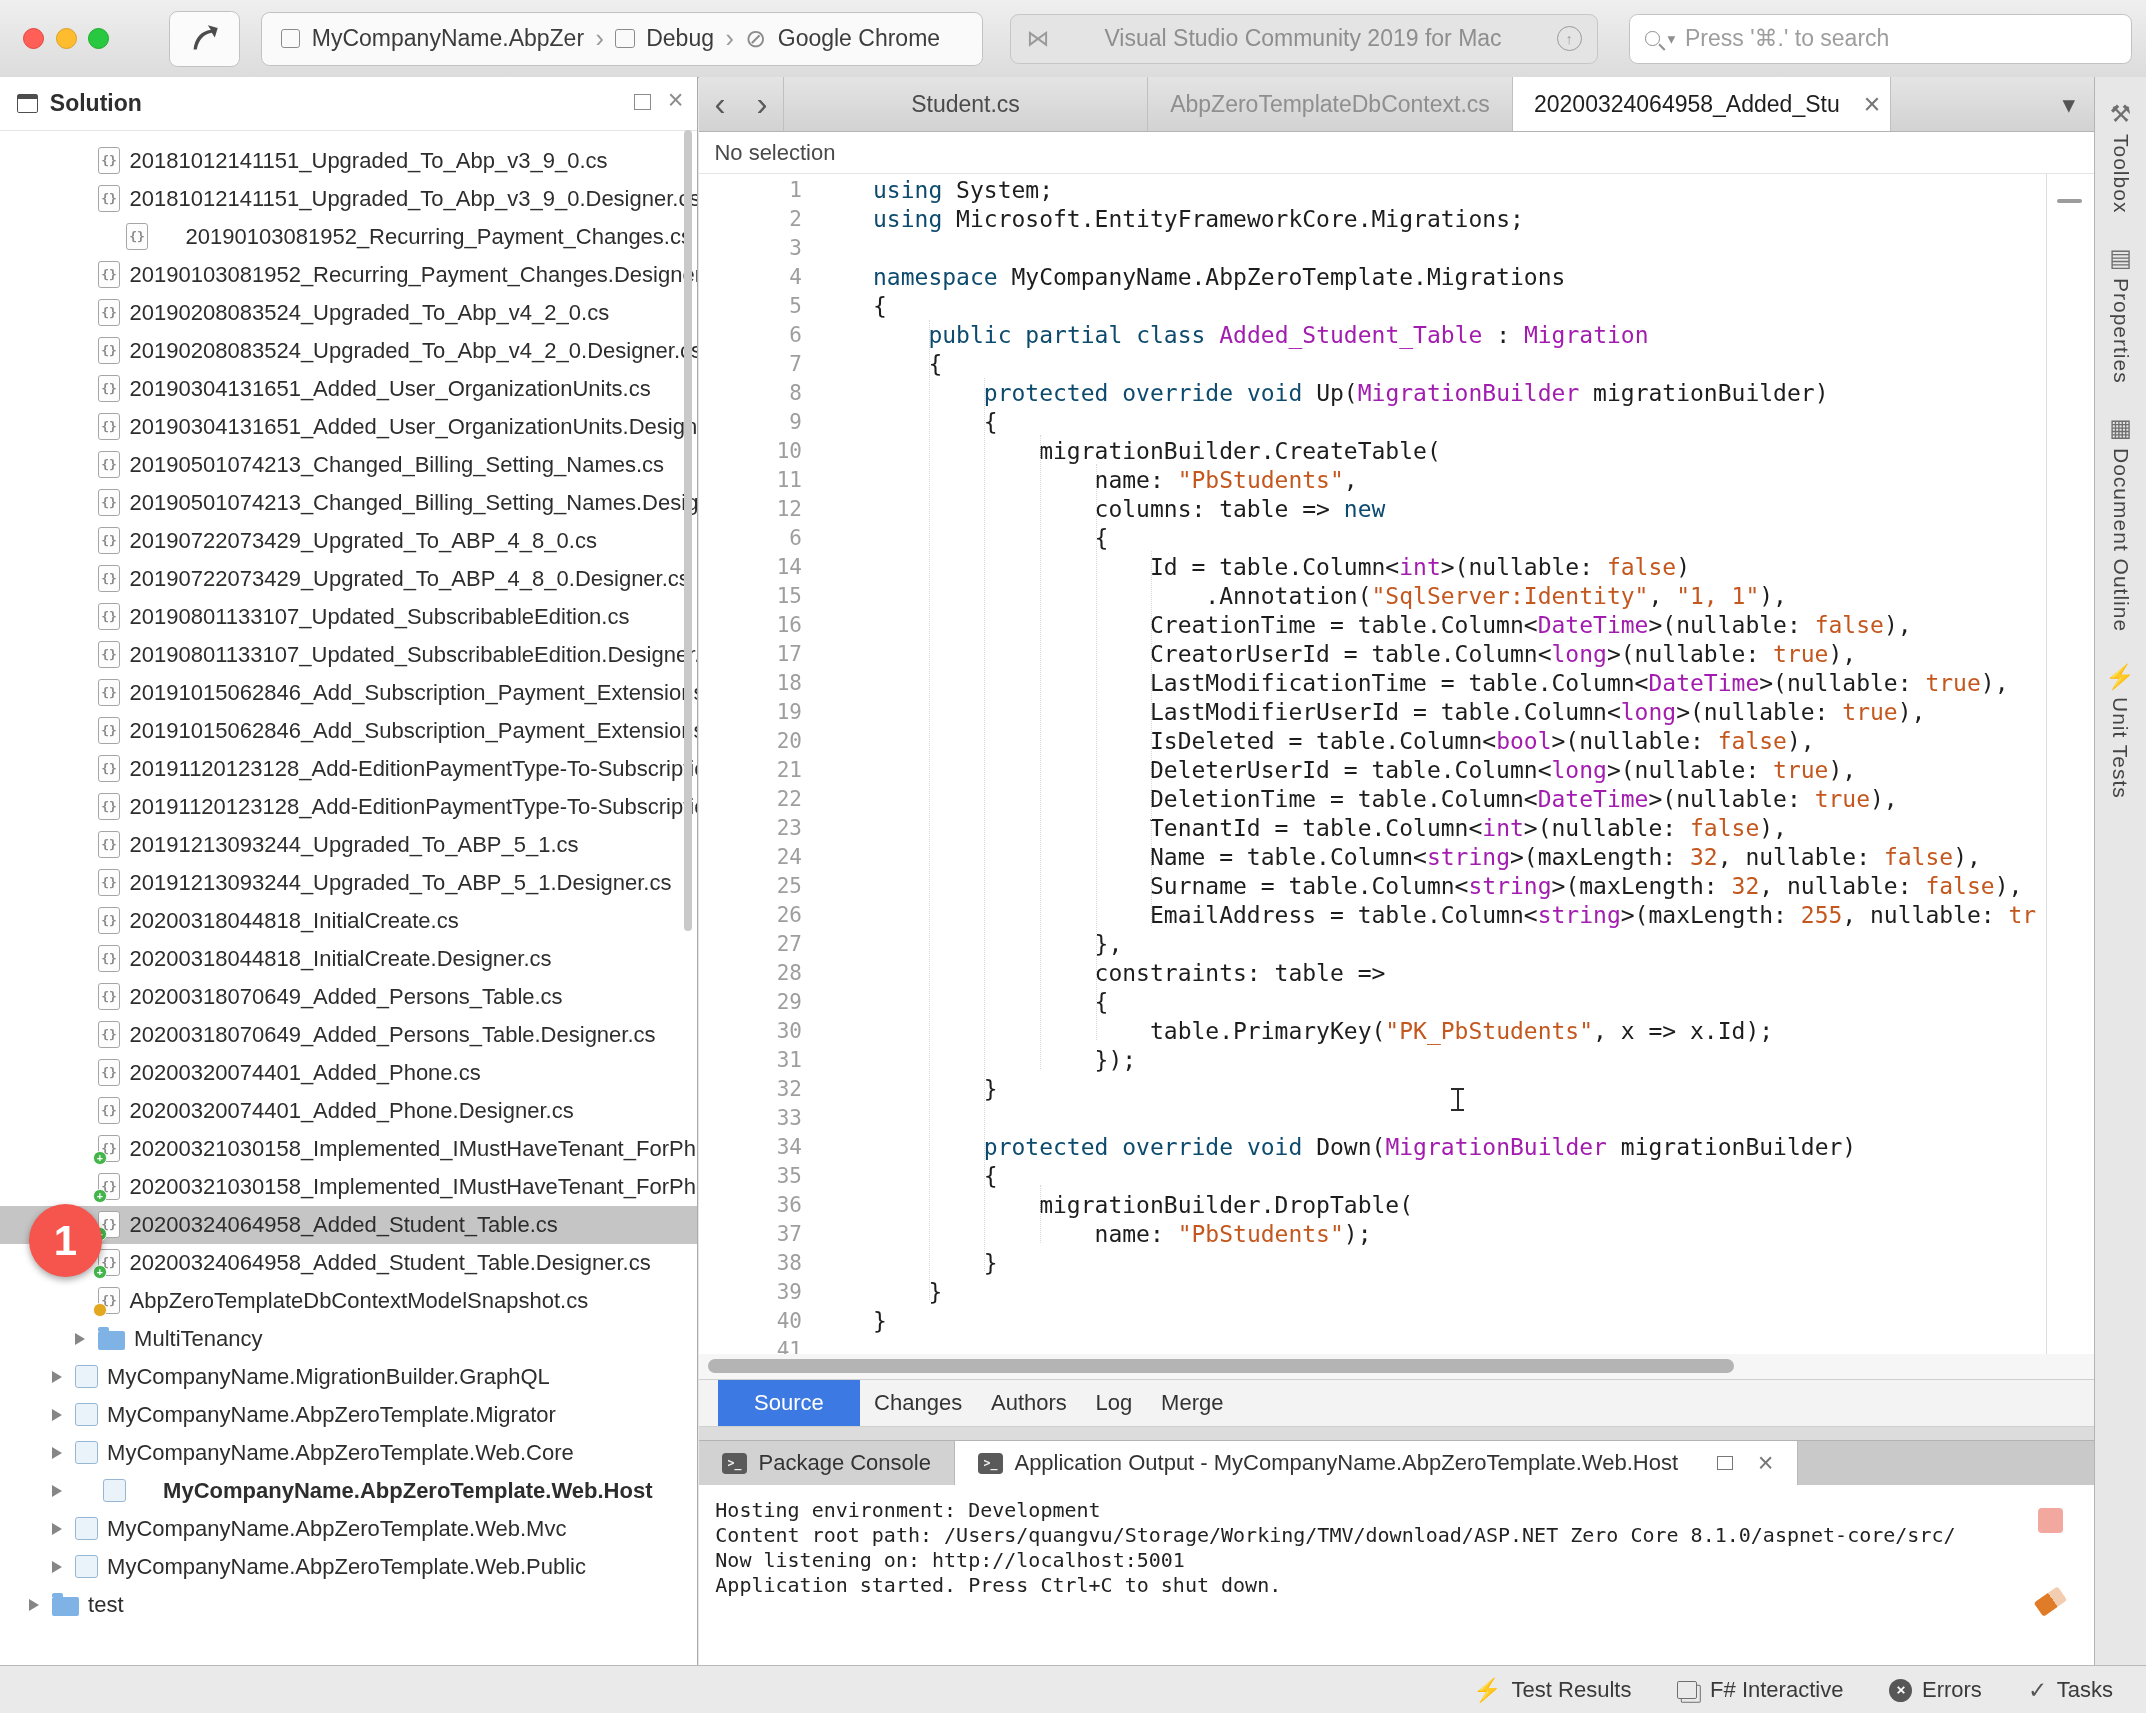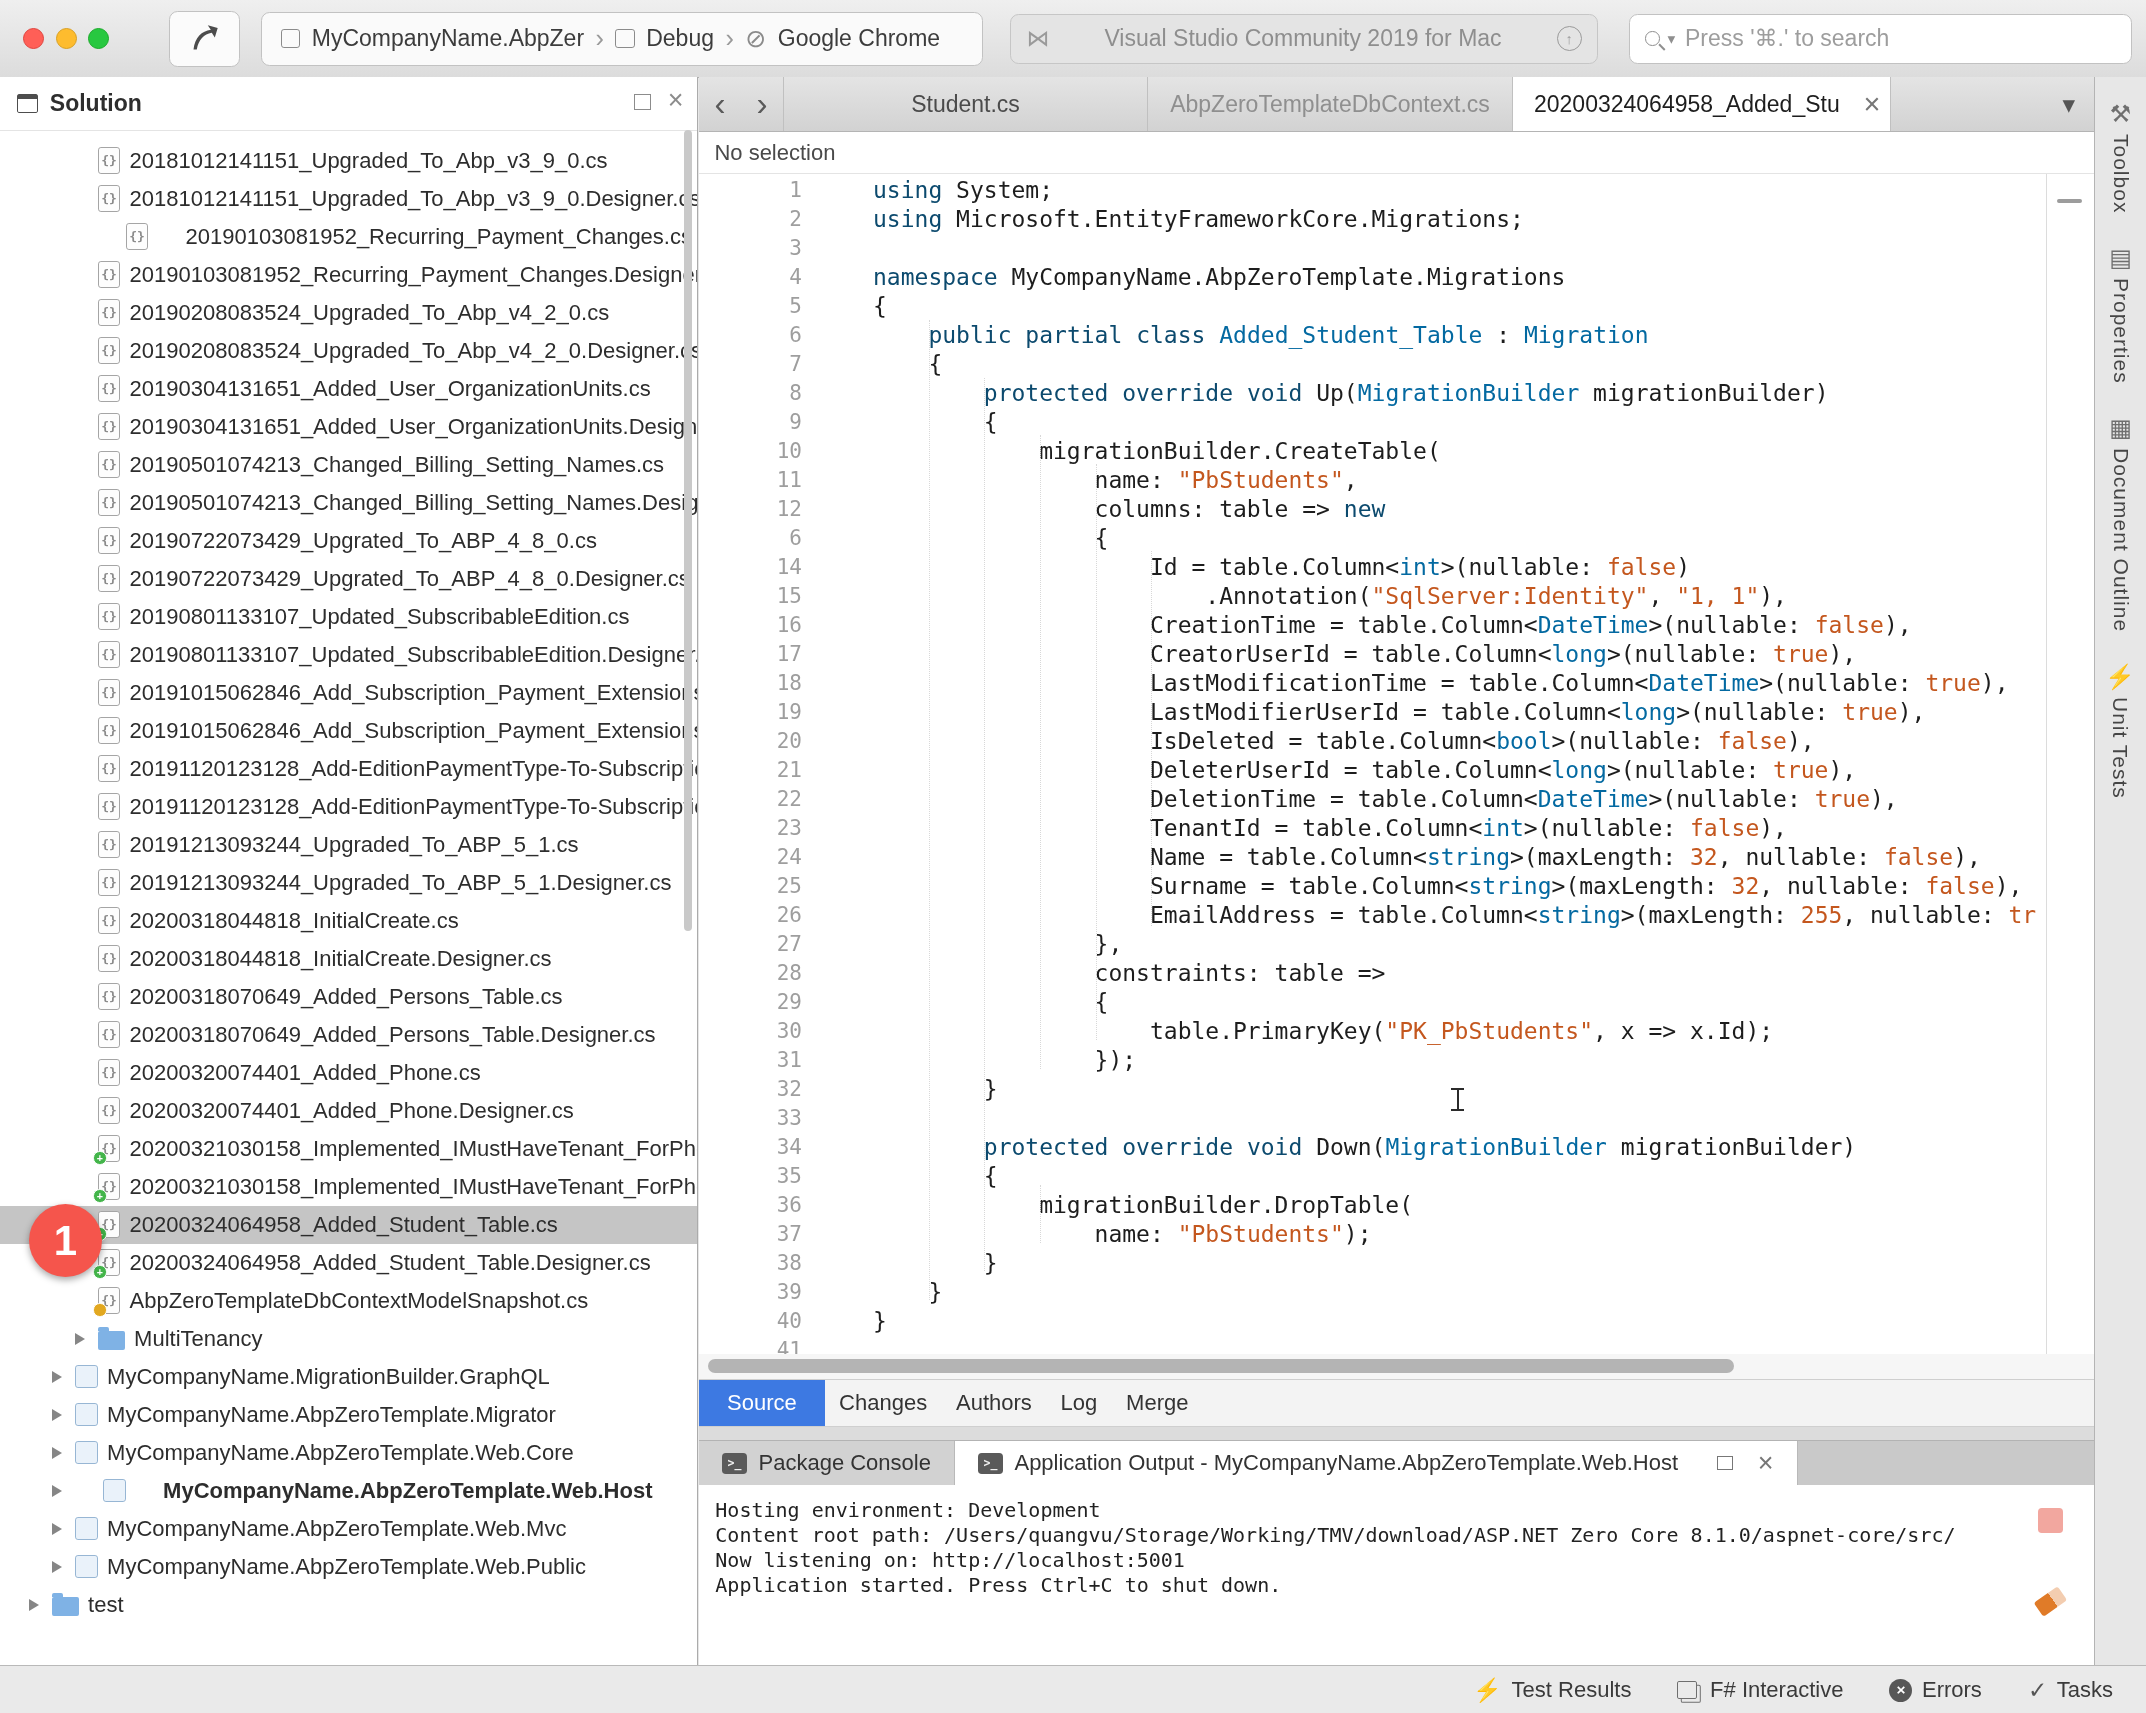--- a/index.html
+++ b/index.html
@@ -89,35 +89,35 @@
   .crumb2{position:absolute;left:0;top:55px;width:100%;height:42px;background:#fff;
     border-bottom:1px solid #e4e4e4;display:flex;align-items:center;padding-left:15.4px;
     box-sizing:border-box;font-size:22px;color:#4a4a4a;}
   .code-wrap{position:absolute;left:0;top:97px;width:100%;height:1180px;background:#fff;overflow:hidden;}
   .cl{height:29px;line-height:29px;white-space:nowrap;}
   #code{padding-top:1.9px;}
   .ln{display:inline-block;width:103px;text-align:right;color:#9e9e9e;
     font:21px/29px "DejaVu Sans Mono",monospace;vertical-align:top;}
   .lc{display:inline-block;padding-left:71px;font:23px/29px "DejaVu Sans Mono",monospace;
     white-space:pre;vertical-align:top;color:#1d1d1d;}
-  .tok-p{color:#1d1d1d;} .tok-k{color:#0c4a6e;} .tok-t{color:#0369a1;} .tok-o{color:#c4571e;}
+  .tok-p{color:#1d1d1d;} .tok-k{color:#0c4a6e;} .tok-t{color:#a21caf;} .tok-o{color:#c4571e;}
   .iguide{position:absolute;width:0;border-left:1.9px dotted #d8d8d8;z-index:1;}
   .code-sep{position:absolute;left:1347px;top:0;bottom:0;width:1px;background:#dcdcdc;}
   .vdash{position:absolute;left:1358px;top:25px;width:25px;height:3.8px;background:#9c9c9c;border-radius:1.9px;}
   .ibeam{position:absolute;left:751px;top:911px;width:15.4px;height:29px;}
   .ibeam::before{content:"";position:absolute;left:6.7px;top:2.9px;bottom:2.9px;width:1.9px;background:#2b2b2b;}
   .ibeam::after{content:"";position:absolute;left:1px;right:1px;top:2.9px;height:1.9px;background:#2b2b2b;
     box-shadow:0 21px 0 #2b2b2b;}
   .hscroll{position:absolute;left:0;top:1277px;width:100%;height:25px;background:#f6f6f6;}
   .hthumb{position:absolute;left:8.6px;top:4.8px;width:1026px;height:14.4px;background:#b4b4b4;border-radius:7.7px;}
   .vcstrip{position:absolute;left:0;top:1302px;width:100%;height:48px;background:#f3f3f3;
     border-top:1px solid #cfcfcf;border-bottom:1px solid #cfcfcf;display:flex;align-items:stretch;
     box-sizing:border-box;}
   .vbtn{display:flex;align-items:center;padding:0 14.4px;font-size:22px;color:#333;}
-  .vbtn.active{background:#3d79e2;color:#fff;padding:0 28px;margin-left:0;text-align:center;}
+  .vbtn.active{background:#3d79e2;color:#fff;padding:0 36px;margin-left:19px;text-align:center;}
   .panel{position:absolute;left:0;top:1363px;width:100%;height:225px;}
   .panel-tabs{height:45px;background:#c9c9c9;border-top:1px solid #b3b3b3;display:flex;align-items:stretch;box-sizing:border-box;}
   .ptab{display:flex;align-items:center;gap:11.5px;padding:0 23px;border-right:1px solid #b9b9b9;
     font-size:22px;color:#333;background:#d2d2d2;white-space:nowrap;overflow:hidden;box-sizing:border-box;}
   .ptab.active{background:#fff;}
   .icon-console{width:25px;height:21px;border-radius:3.8px;background:#5a5a5a;color:#f0f0f0;
     font:bold 11.5px "DejaVu Sans Mono",monospace;display:flex;align-items:center;justify-content:center;flex:0 0 auto;}
   .ptab-dock{width:14.4px;height:12.5px;border:1.9px solid #777;margin-left:27px;flex:0 0 auto;}
   .ptab-close{color:#777;font-size:27px;line-height:1;margin-left:13.4px;flex:0 0 auto;}
   .panel-body{position:relative;height:180px;background:#fff;overflow:hidden;}

